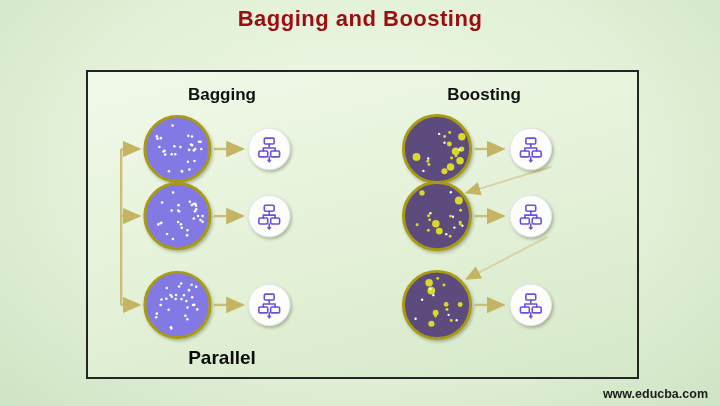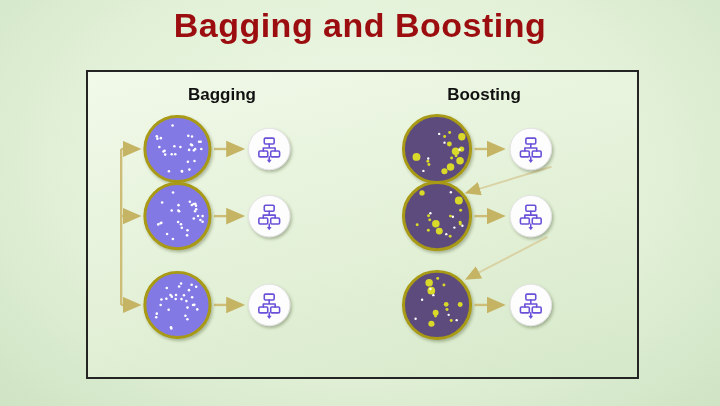--- a/index.html
+++ b/index.html
@@ -6,21 +6,21 @@
   .stage{
     position:relative;
     width:720px;height:406px;
     overflow:hidden;
     font-family:"Liberation Sans", sans-serif;
     background:radial-gradient(ellipse at 50% 40%, #f0f9e8 0%, #e3f1d8 55%, #cfe4c4 100%);
   }
   .page-title{
     position:absolute;top:6px;left:0;width:100%;
     margin:0;text-align:center;
-    font-size:34px;font-weight:bold;
+    font-size:22px;font-weight:bold;
     color:#9c0d10;
     letter-spacing:0.5px;
   }
   .frame{
     position:absolute;left:86px;top:70px;width:553px;height:309px;
     box-sizing:border-box;
     border:2px solid #242424;
     background:linear-gradient(165deg,#f1f9e9 0%, #e2f0d6 60%, #d5e8c9 100%);
   }
   .heading{
@@ -295,15 +295,17 @@
       <g>
         <circle class="icon-circle" cx="447" cy="146" r="21" filter="url(#soft)"></circle>
         <use href="#treeIcon" transform="translate(447,146)"></use>
       </g>
       <g>
         <circle class="icon-circle" cx="447" cy="236" r="21" filter="url(#soft)"></circle>
         <use href="#treeIcon" transform="translate(447,236)"></use>
       </g>
     </svg>
 
+    <div class="caption left">Parallel</div>
   </div>
 
+  <div class="site-url">www.educba.com</div>
 </div>
 
 </body></html>

